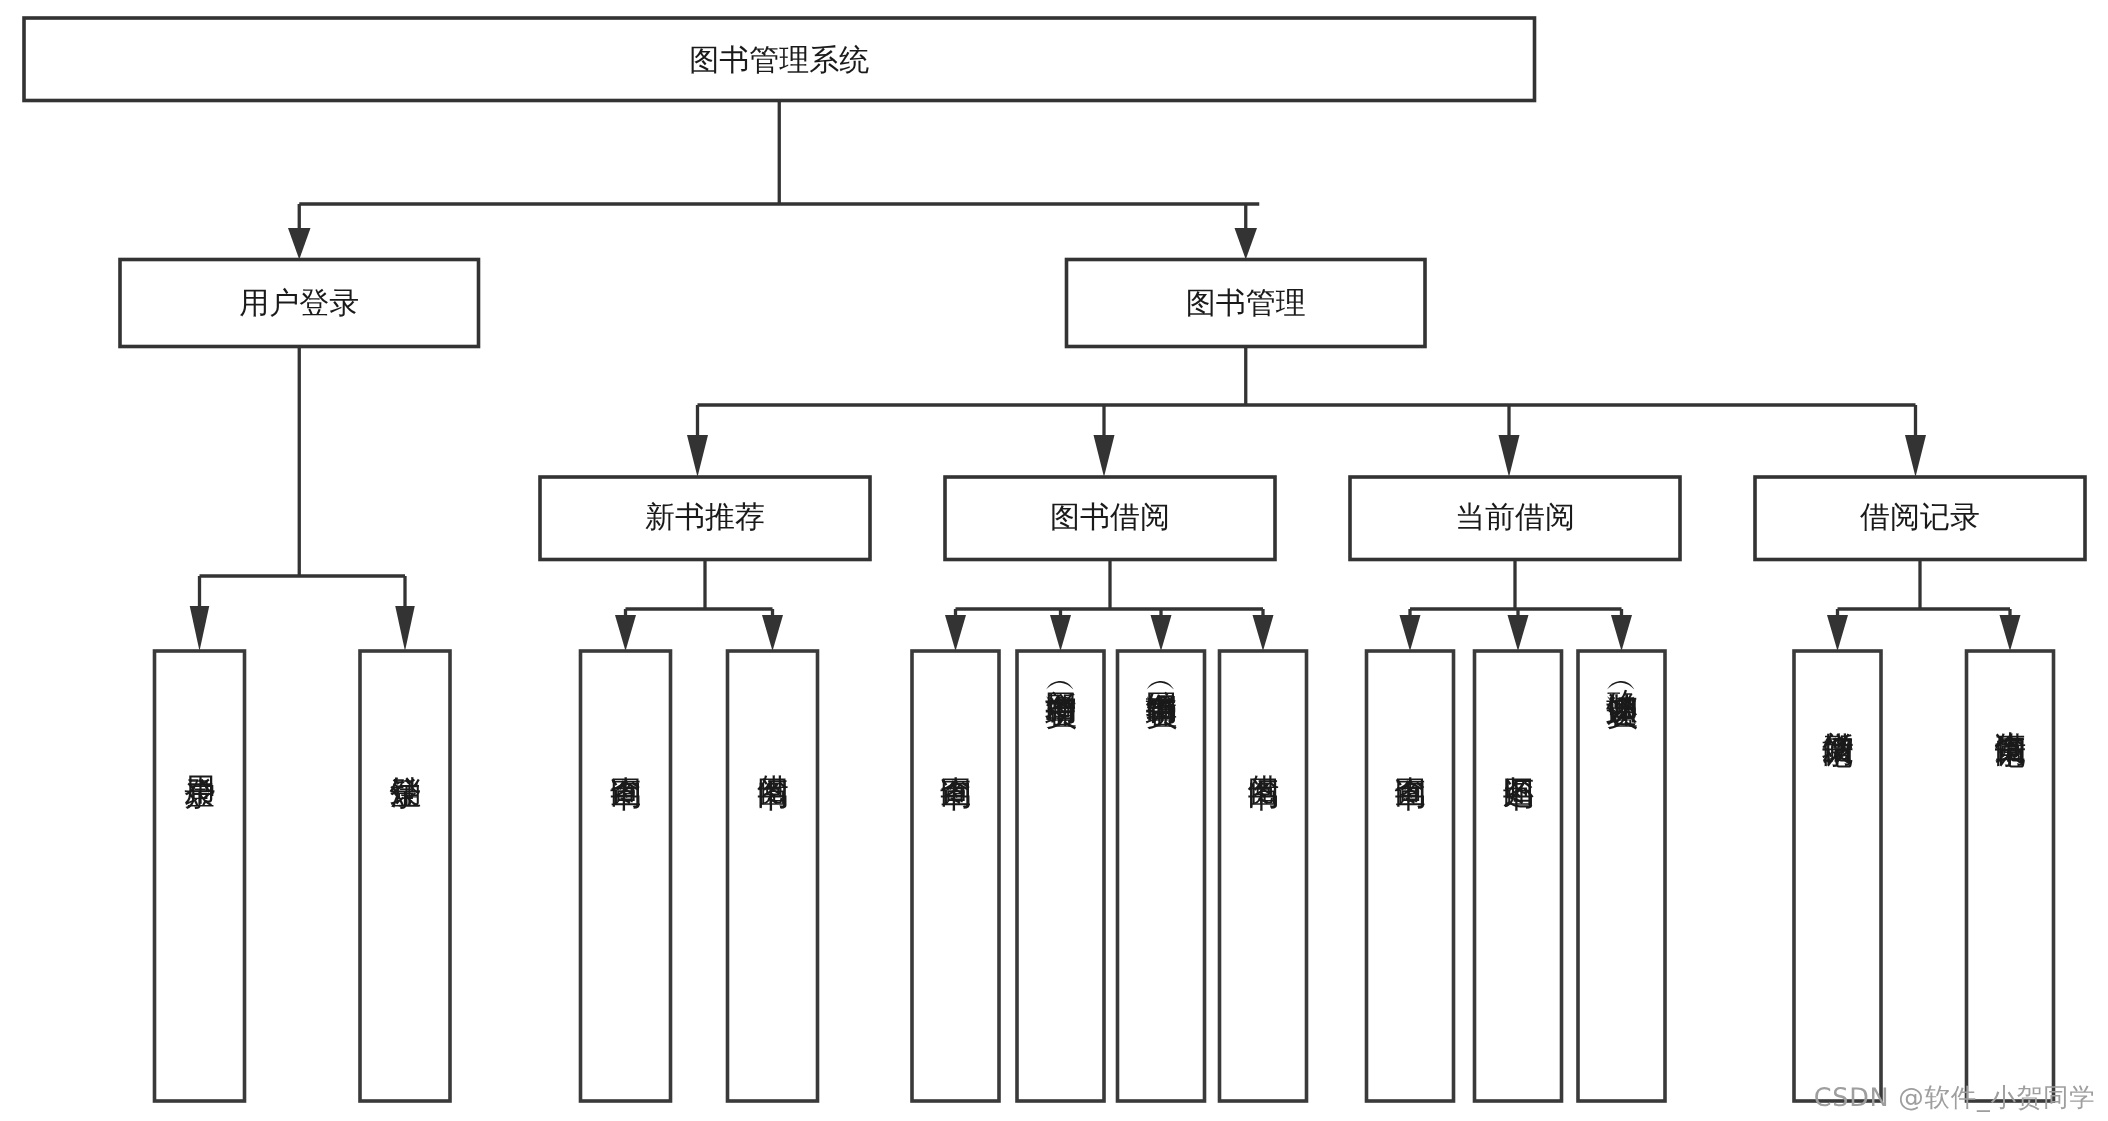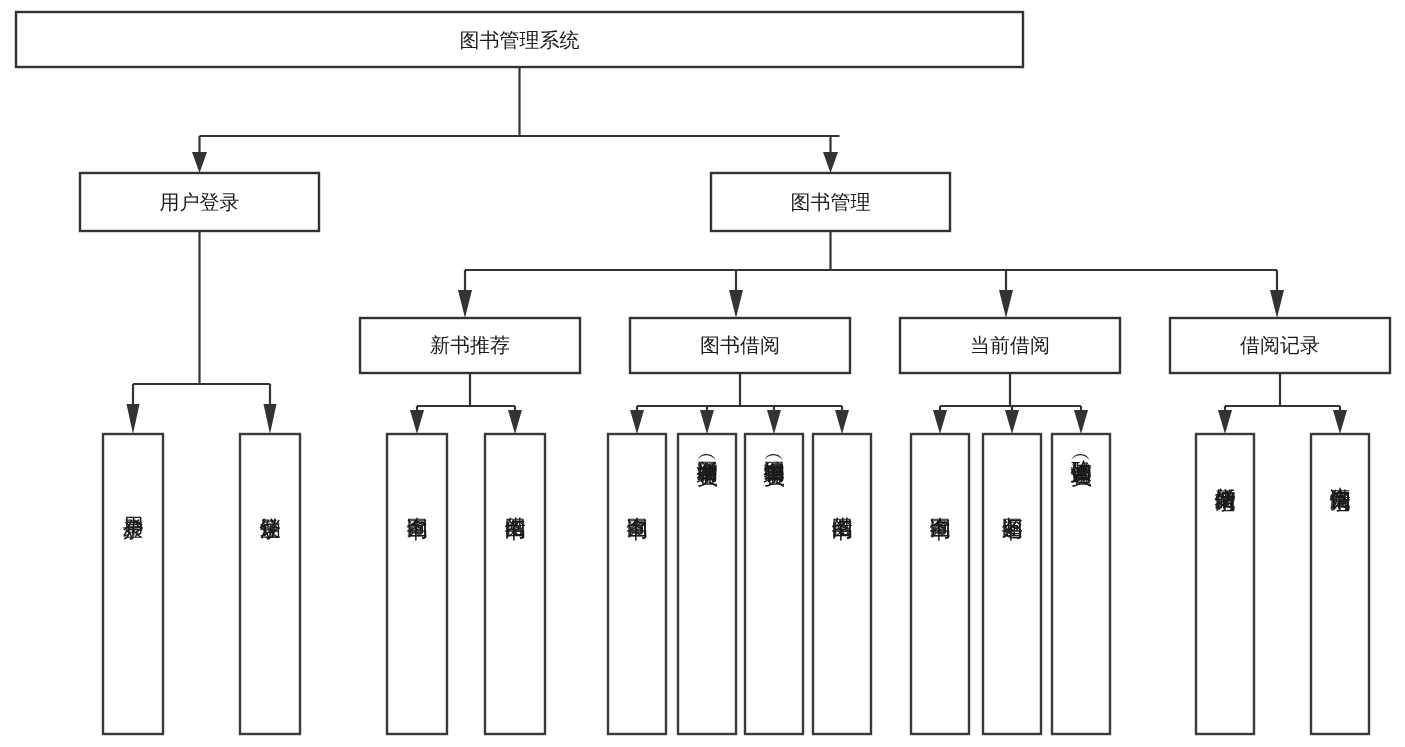--- a/index.html
+++ b/index.html
@@ -232,14 +232,15 @@
   <div class="vert-label-box" style="left:1052px; top:443px; width:58px; height:291px;">
     <span class="vert-label-text">确认归还（管理员）</span>
   </div>
   <div class="vert-label-box" style="left:1196px; top:470px; width:58px; height:264px;">
     <span class="vert-label-text">新增借阅记录</span>
   </div>
   <div class="vert-label-box" style="left:1311px; top:470px; width:58px; height:264px;">
     <span class="vert-label-text">查询借阅记录</span>
   </div>
 
+  <div class="watermark-overlay">CSDN @软件_小贺同学</div>
 
 </div>
 
 </body></html>

